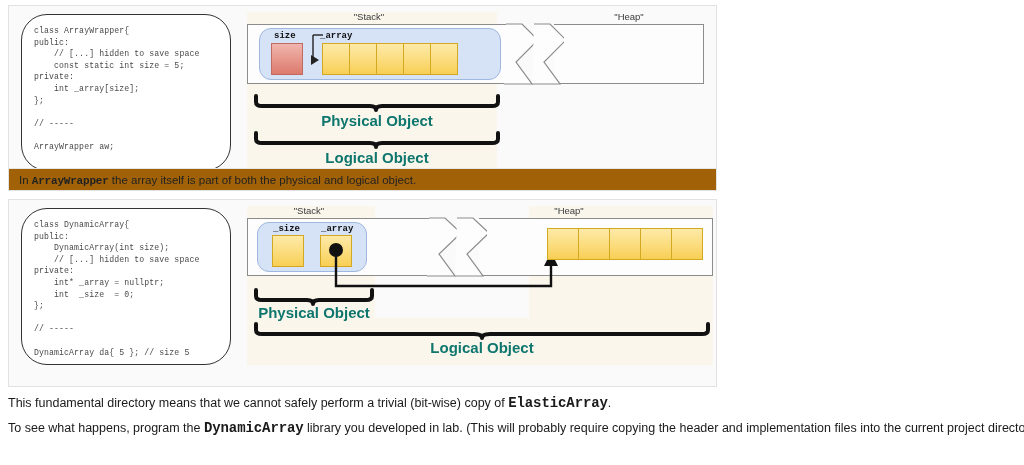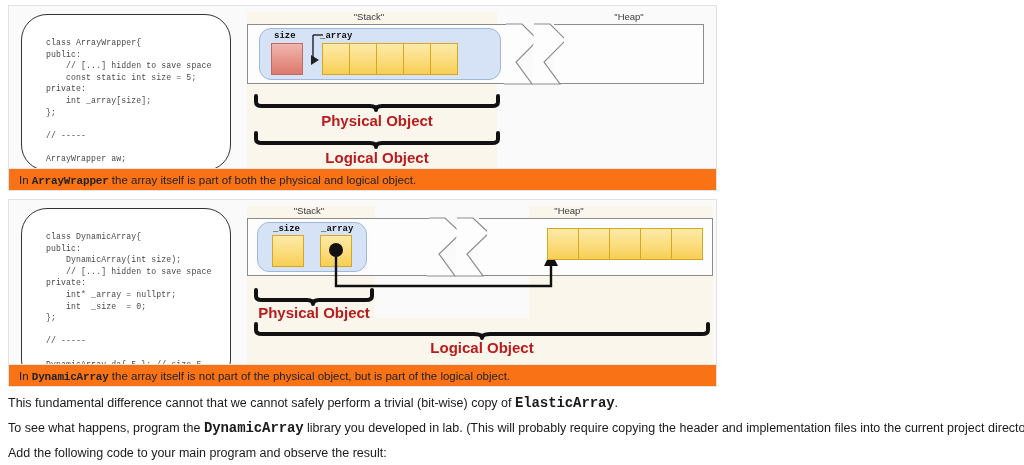--- a/index.html
+++ b/index.html
@@ -24,21 +24,21 @@
   }
   .fig1{top:5px;height:186px;}
   .fig2{top:199px;height:188px;}
 
   .fig-body{position:relative;width:100%;height:100%;}
 
   .fig-caption{
     position:absolute;left:0;right:0;bottom:0;
     height:22px;line-height:22px;
     border-top:1px solid #e6e6e6;
-    background:#f97316;
+    background:#a16207;
     padding-left:10px;
     font-size:11.5px;
     color:#222;
     box-sizing:border-box;
     white-space:nowrap;
   }
   .fig-caption .mono{
     font-family:"Liberation Mono","DejaVu Sans Mono",monospace;
     font-weight:bold;
     font-size:11px;
@@ -50,30 +50,30 @@
     position:absolute;
     left:12px;
     width:210px;
     background:#ffffff;
     border:1.6px solid #333;
     border-radius:26px;
     box-sizing:border-box;
     padding:10px 8px 8px 12px;
   }
   .code-card pre{
-    margin:12px;
+    margin:0;
     font-family:"Liberation Mono","DejaVu Sans Mono",monospace;
     font-size:8.2px;
     line-height:11.6px;
     color:#4a4a4a;
     white-space:pre;
     letter-spacing:0.1px;
   }
   .c1{top:8px;height:157px;}
-  .c2{top:8px;height:178px;}
+  .c2{top:8px;height:157px;}
 
   
   .mem-strip{
     position:absolute;
     border:1px solid #8c8c8c;
     background:#fdfdfd;
     box-sizing:border-box;
   }
   .mem-label{
     position:absolute;
@@ -121,21 +121,21 @@
 
   
   .band{
     position:absolute;
     background:#faf6ec;
   }
   .obj-label{
     position:absolute;
     font-family:"Liberation Sans",sans-serif;
     font-weight:bold;
-    color:#b91c1c;
+    color:#0f766e;
     white-space:nowrap;
     text-align:center;
   }
 
   
   .para{
     position:absolute;
     left:8px;
     font-size:12.5px;
     line-height:15px;
@@ -285,31 +285,25 @@
       <svg style="position:absolute;left:243px;top:88px;" width="124" height="18" viewBox="0 0 124 18">
         <path d="M4,2 L4,8 Q4,12 10,12 L55,12 Q61,12 61,16 Q61,12 67,12 L114,12 Q120,12 120,8 L120,2" fill="none" stroke="#111" stroke-width="4" stroke-linecap="round" stroke-linejoin="round"></path>
       </svg>
       <div class="obj-label" style="left:238px;top:104px;width:134px;font-size:15px;">Physical Object</div>
 
       <svg style="position:absolute;left:243px;top:122px;" width="460" height="18" viewBox="0 0 460 18">
         <path d="M4,2 L4,8 Q4,12 10,12 L222,12 Q230,12 230,16 Q230,12 238,12 L450,12 Q456,12 456,8 L456,2" fill="none" stroke="#111" stroke-width="4" stroke-linecap="round" stroke-linejoin="round"></path>
       </svg>
       <div class="obj-label" style="left:243px;top:139px;width:460px;font-size:15px;">Logical Object</div>
 
-      <div class="fig-caption">
-        <span>In</span>
-        <span class="mono">DynamicArray</span>
-        <span>the array itself is not part of the physical object, but is part of the logical object.</span>
-      </div>
     </div>
   </div>
 
   <div class="para p1">
-    <span>This fundamental difference cannot that </span><b>we cannot safely perform a trivial (bit-wise) copy</b><span> of </span><span class="code">ElasticArray</span><span>.</span>
+    <span>This fundamental directory means that </span><b>we cannot safely perform a trivial (bit-wise) copy</b><span> of </span><span class="code">ElasticArray</span><span>.</span>
   </div>
 
   <div class="para p2">
     <span>To see what happens, program the </span><span class="code">DynamicArray</span><span> library you developed in lab. (This will probably require copying the header and implementation files into the current project directory; do so now.)</span>
   </div>
 
-  <div class="para p3">Add the following code to your main program and observe the result:</div>
 
 </div>
 
 </body></html>

